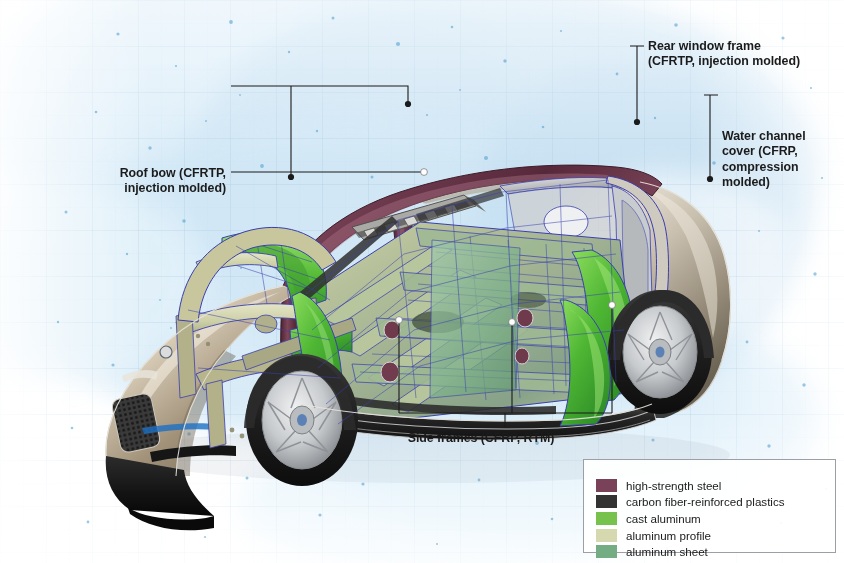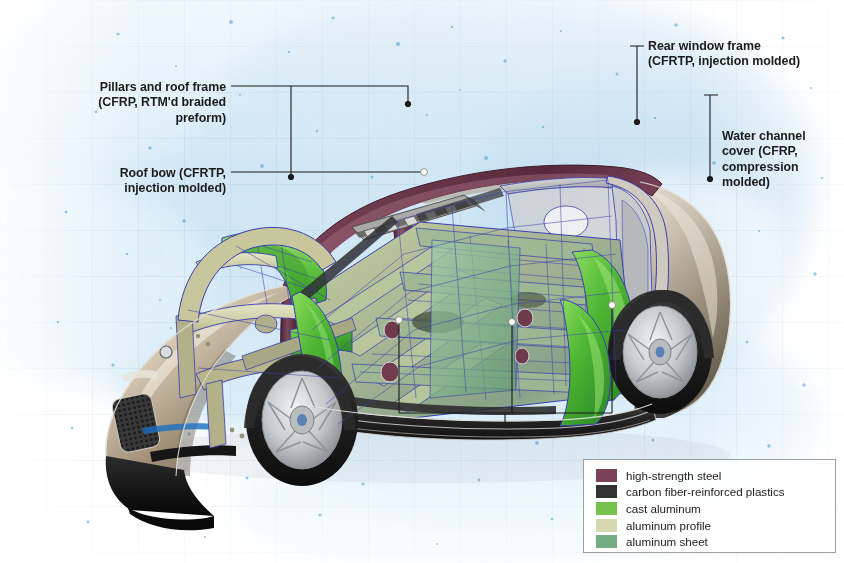--- a/index.html
+++ b/index.html
@@ -33,21 +33,21 @@
 
   
   .leader-svg{position:absolute;inset:0;pointer-events:none;}
 
   
   #legend{
     position:absolute;left:583px;top:459px;width:253px;height:94px;
     background:rgba(255,255,255,0.93);
     border:1px solid #9aa0a6;
     box-sizing:border-box;
-    padding:7px 0 0 12px;
+    padding:17px 0 0 12px;
   }
   .legend-row{display:flex;align-items:center;height:16.6px;}
   .legend-swatch{width:21px;height:13px;flex:0 0 auto;margin-right:9px;}
   .legend-label{font-size:11.6px;color:#1b1b1b;line-height:13px;white-space:nowrap;}
 
   
   #car{position:absolute;left:0;top:0;width:844px;height:563px;}
 </style>
 </head>
 <body>
@@ -519,35 +519,33 @@
       <circle cx="710" cy="179" r="3.1"></circle>
     </g>
     <g fill="#ffffff" stroke="#6b6b6b" stroke-width="0.7">
       <circle cx="424" cy="172" r="3.4"></circle>
       <circle cx="399" cy="320" r="3.4"></circle>
       <circle cx="512" cy="322" r="3.4"></circle>
       <circle cx="612" cy="305" r="3.4"></circle>
     </g>
   </svg>
 
-  <div class="anno right" style="left:8px;top:80px;width:218px;">Pillars and roof frame
-(CFRP, RTM'd braided
-preform)</div>
 
   <div class="anno right" style="left:8px;top:166px;width:218px;">Roof bow (CFRTP,
 injection molded)</div>
 
   <div class="anno left" style="left:648px;top:39px;width:200px;">Rear window frame
 (CFRTP, injection molded)</div>
 
   <div class="anno left" style="left:722px;top:89px;width:118px;margin-top:40px;">Water channel
 cover (CFRP,
 compression
 molded)</div>
 
+  <div class="anno center" style="left:351px;top:431px;width:260px;">Side frames (CFRP, RTM)</div>
 
   <div id="legend">
     <div class="legend-row">
       <span class="legend-swatch" style="background: rgb(122, 66, 88);"></span>
       <span class="legend-label">high-strength steel</span>
     </div>
     <div class="legend-row">
       <span class="legend-swatch" style="background: rgb(51, 51, 51);"></span>
       <span class="legend-label">carbon fiber-reinforced plastics</span>
     </div>

